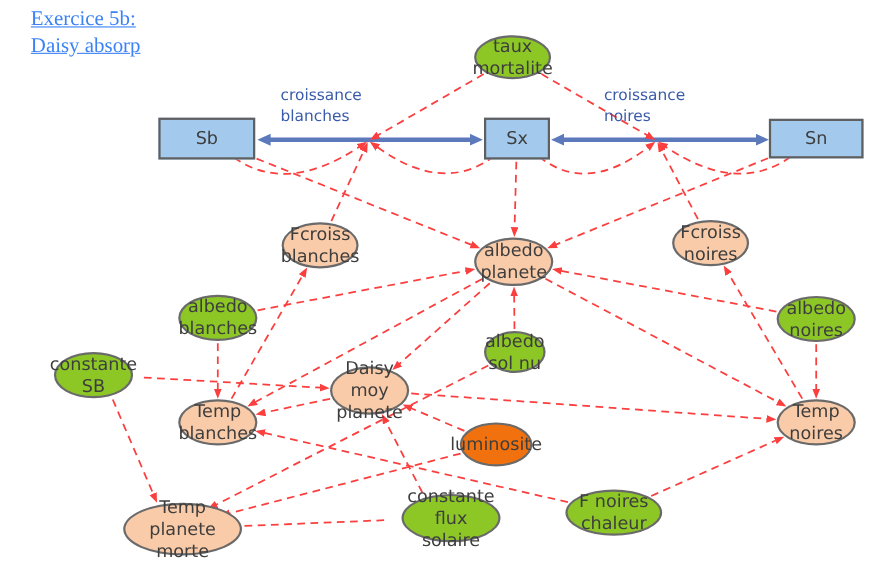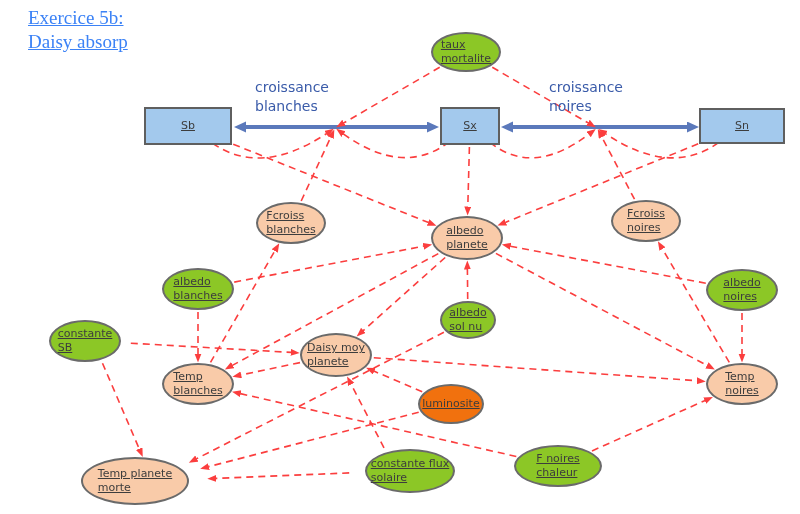--- a/index.html
+++ b/index.html
@@ -12,22 +12,22 @@
     font-family:"Liberation Serif","DejaVu Serif",serif;
     font-size:19px;color:#3b82f6;line-height:1.25;
   }
   .title div{text-decoration:underline;}
   svg.edge-layer{position:absolute;left:0;top:0;}
   .dep{fill:none;stroke:var(--red);stroke-width:1.6;stroke-dasharray:7 5;}
   .flow{stroke:var(--bluearrow);stroke-width:4;}
   .node-layer{position:absolute;left:0;top:0;width:800px;height:514px;pointer-events:none;}
   .node{
     position:absolute;display:flex;align-items:center;justify-content:center;
-    white-space:pre-line;font-size:11px;line-height:1.25;
-    color:#3d3d3d;box-sizing:border-box;pointer-events:auto;text-decoration:underline;
+    text-align:center;white-space:pre-line;font-size:16px;line-height:1.25;
+    color:#3d3d3d;box-sizing:border-box;pointer-events:auto;
   }
   .ellipse{border-radius:50%;border:2px solid #6a6a6a;background:var(--green);}
   .box{border:2px solid #5f5f5f;background:var(--bluebox);}
   .green{background:var(--green);}
   .peach{background:var(--peach);}
   .orange{background:var(--orange);}
   .blue{background:var(--bluebox);}
   .flow-label{
     position:absolute;width:110px;font-size:14px;line-height:1.35;
     color:var(--labelblue);white-space:pre-line;
@@ -108,21 +108,21 @@
 blanches</div>
     <div class="node ellipse green" style="left: 49px; top: 320px; width: 72px; height: 42px;">constante
 SB</div>
     <div class="node ellipse peach" style="left: 162px; top: 363px; width: 72px; height: 42px;">Temp
 blanches</div>
     <div class="node ellipse peach" style="left: 300px; top: 333px; width: 72px; height: 44px;">Daisy moy
 planete</div>
     <div class="node ellipse green" style="left: 440px; top: 301px; width: 56px; height: 38px;">albedo
 sol nu</div>
     <div class="node ellipse orange" style="left: 418px; top: 384px; width: 66px; height: 40px;">luminosite</div>
-    <div class="node ellipse peach" style="left: 81px; top: 457px; width: 108px; height: 48px;">Temp planete
+    <div class="node ellipse peach" style="left: 112px; top: 457px; width: 108px; height: 48px;">Temp planete
 morte</div>
     <div class="node ellipse green" style="left: 365px; top: 449px; width: 90px; height: 44px;">constante flux
 solaire</div>
     <div class="node ellipse green" style="left: 514px; top: 445px; width: 88px; height: 42px;">F noires
 chaleur</div>
     <div class="node ellipse peach" style="left: 706px; top: 363px; width: 72px; height: 42px;">Temp
 noires</div>
   </div>
 
 <div class="flow-label" style="left: 255px; top: 78px;">croissance

